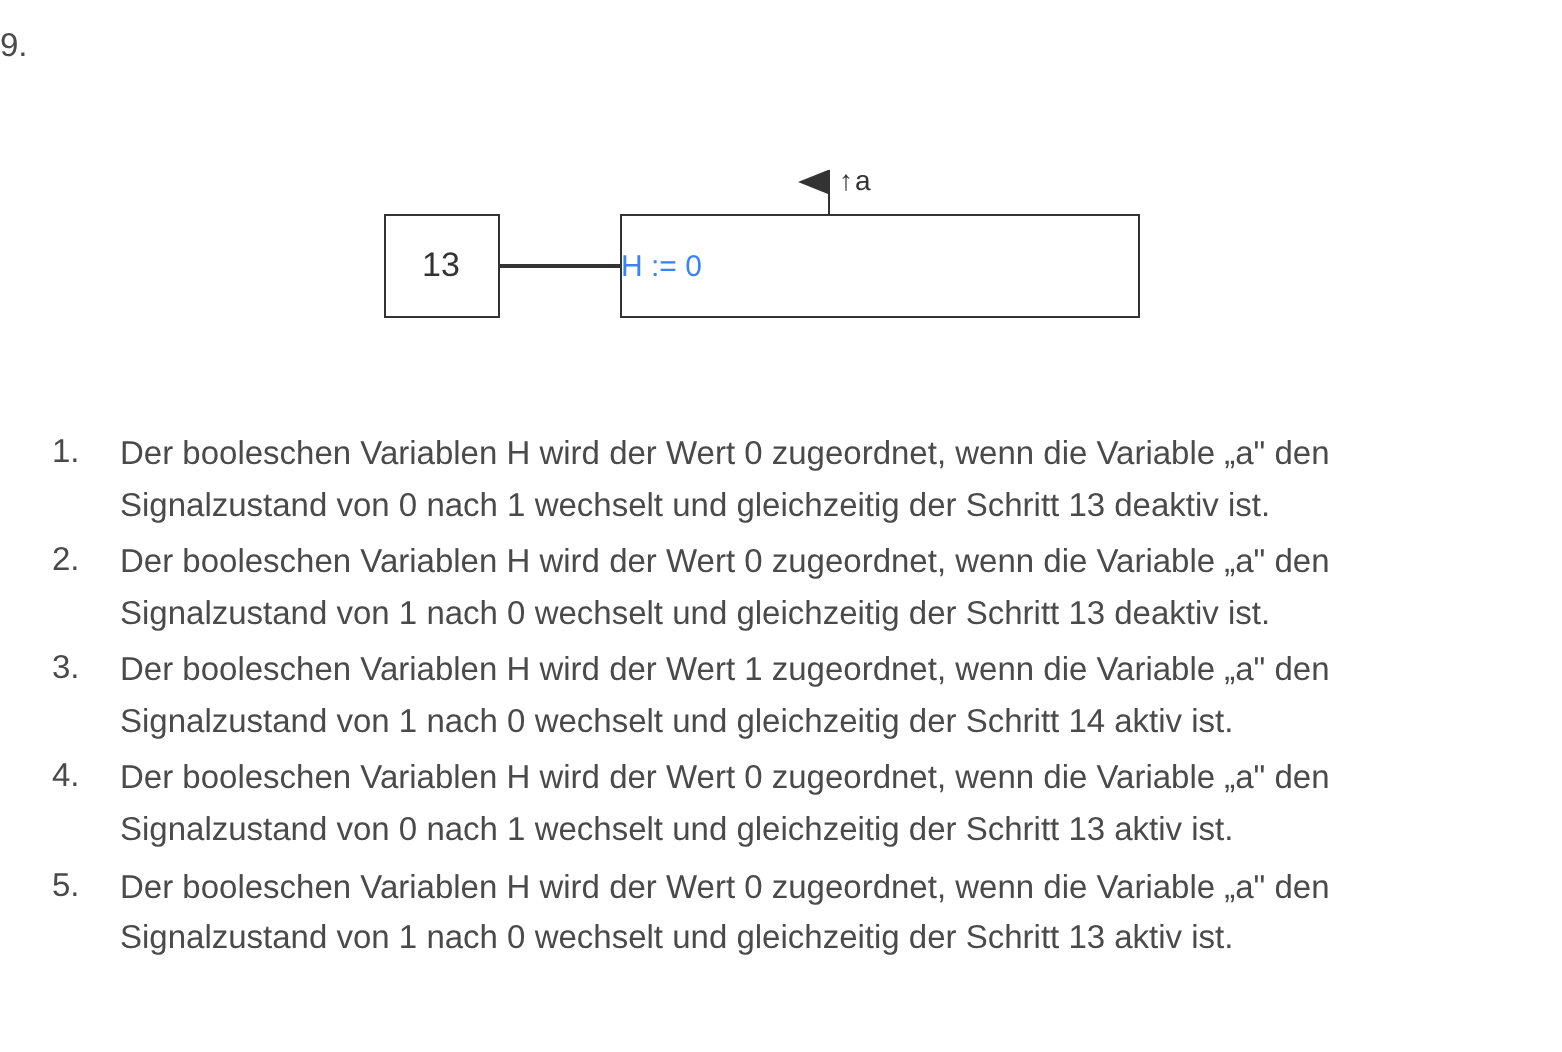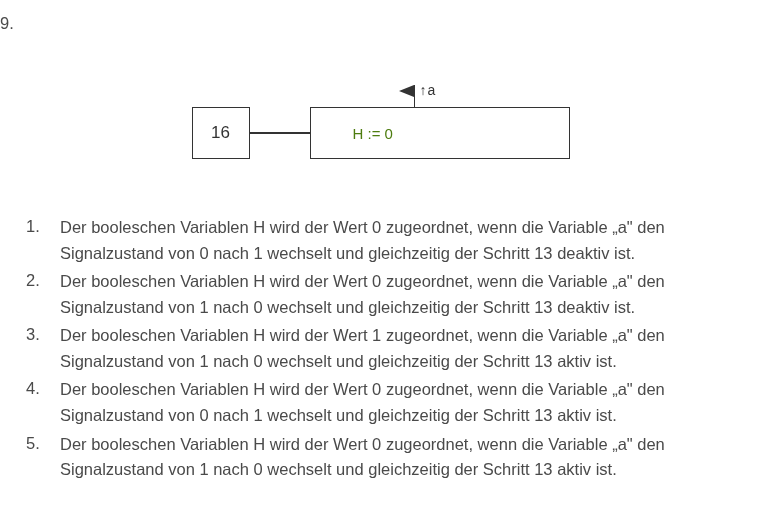--- a/index.html
+++ b/index.html
@@ -59,23 +59,22 @@
     }
     .action-box {
       position: absolute;
       left: 118px;
       top: 22px;
       width: 260px;
       height: 52px;
       border: 1.5px solid #333;
       display: flex;
       align-items: center;
-      padding-left: 42px;
       font-size: 15px;
-      color: #4d7c0f;
+      color: #3b82f6;
     }
     .flag {
       position: absolute;
       left: 222px;
       top: 0;
       height: 22px;
     }
     .flag-line {
       position: absolute;
       left: 0;
@@ -124,21 +123,21 @@
 </head>
 <body>
 
 <div class="question-header">
   <span class="question-number">9.</span>
 </div>
 
 <div class="diagram">
   <div class="diagram-inner">
     <div class="step-box">
-      <span>16</span>
+      <span>13</span>
     </div>
     <div class="connector"></div>
     <div class="action-box">
       <span>H := 0</span>
     </div>
     <div class="flag">
       <div class="flag-line"></div>
       <div class="flag-tri"></div>
     </div>
     <div class="flag-label">
@@ -151,21 +150,21 @@
   <div class="answer-item">
     <span class="answer-num">1.</span>
     <span class="answer-text">Der booleschen Variablen H wird der Wert 0 zugeordnet, wenn die Variable „a" den Signalzustand von 0 nach 1 wechselt und gleichzeitig der Schritt 13 deaktiv ist.</span>
   </div>
   <div class="answer-item">
     <span class="answer-num">2.</span>
     <span class="answer-text">Der booleschen Variablen H wird der Wert 0 zugeordnet, wenn die Variable „a" den Signalzustand von 1 nach 0 wechselt und gleichzeitig der Schritt 13 deaktiv ist.</span>
   </div>
   <div class="answer-item">
     <span class="answer-num">3.</span>
-    <span class="answer-text">Der booleschen Variablen H wird der Wert 1 zugeordnet, wenn die Variable „a" den Signalzustand von 1 nach 0 wechselt und gleichzeitig der Schritt 13 aktiv ist.</span>
+    <span class="answer-text">Der booleschen Variablen H wird der Wert 1 zugeordnet, wenn die Variable „a" den Signalzustand von 1 nach 0 wechselt und gleichzeitig der Schritt 14 aktiv ist.</span>
   </div>
   <div class="answer-item">
     <span class="answer-num">4.</span>
     <span class="answer-text">Der booleschen Variablen H wird der Wert 0 zugeordnet, wenn die Variable  „a" den Signalzustand von 0 nach 1 wechselt und gleichzeitig der Schritt 13 aktiv ist.</span>
   </div>
   <div class="answer-item">
     <span class="answer-num">5.</span>
     <span class="answer-text">Der booleschen Variablen H wird der Wert 0 zugeordnet, wenn die Variable „a" den Signalzustand von 1 nach 0 wechselt und gleichzeitig der Schritt 13 aktiv ist.</span>
   </div>
 </div>

